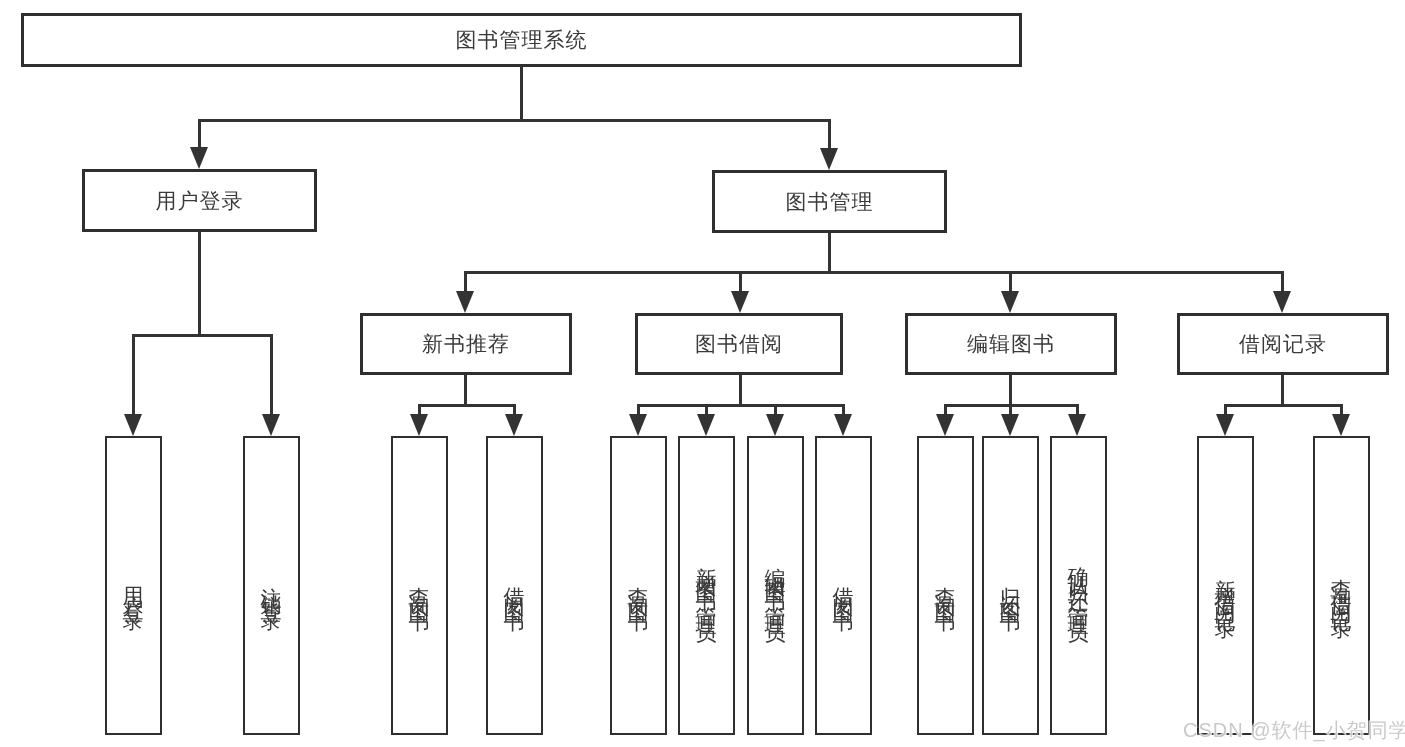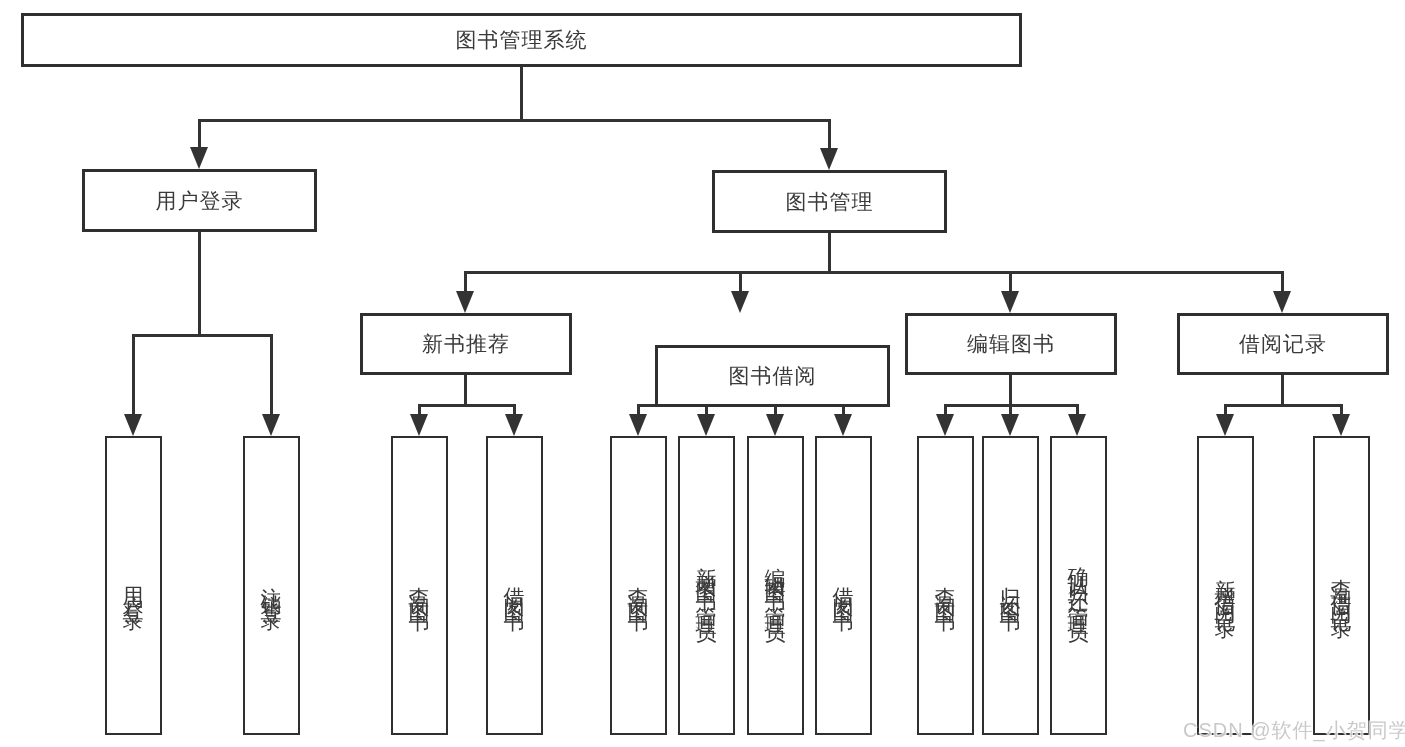--- a/index.html
+++ b/index.html
@@ -80,21 +80,21 @@
   </div>
 
   <div class="node" style="left:712px;top:170px;width:235px;height:63px;">
     <span>图书管理</span>
   </div>
 
   <div class="node" style="left:360px;top:313px;width:212px;height:62px;">
     <span>新书推荐</span>
   </div>
 
-  <div class="node" style="left:655px;top:313px;width:235px;height:62px;margin-top:32px;">
+  <div class="node" style="left:635px;top:313px;width:208px;height:62px;">
     <span>图书借阅</span>
   </div>
 
   <div class="node" style="left:905px;top:313px;width:212px;height:62px;">
     <span>编辑图书</span>
   </div>
 
   <div class="node" style="left:1177px;top:313px;width:212px;height:62px;">
     <span>借阅记录</span>
   </div>

